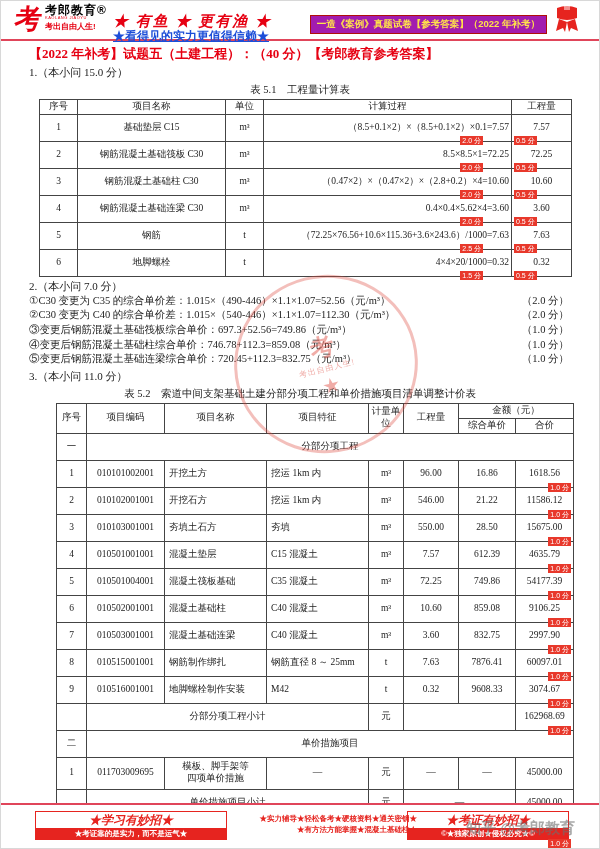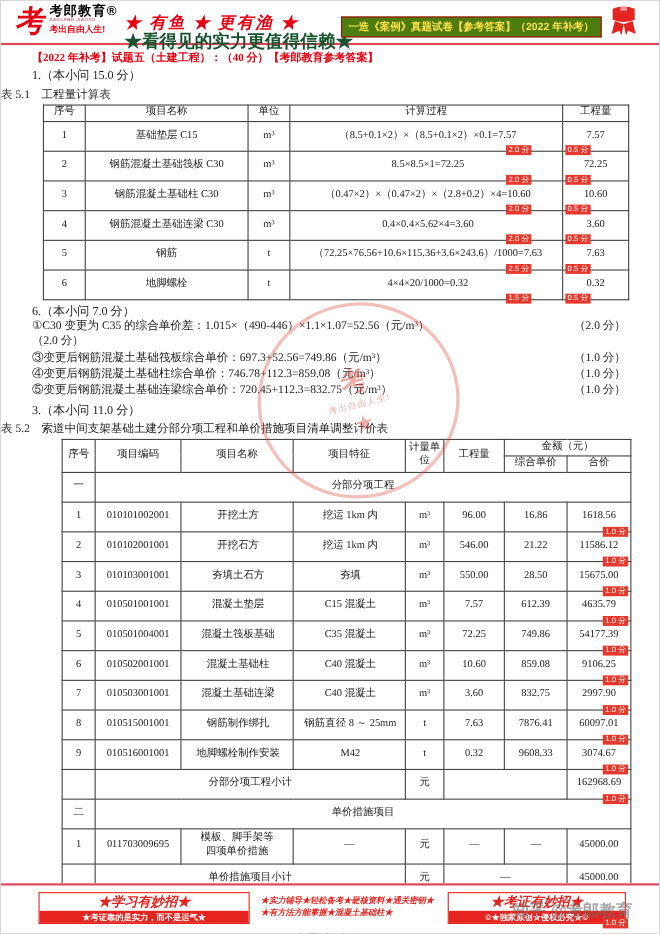--- a/index.html
+++ b/index.html
@@ -11,41 +11,41 @@
   .banner{position:absolute;top:0;left:0;right:0;height:38px;border-bottom:2px solid #e0455a;background:#fff;}
   .logo-wrap{position:absolute;left:14px;top:3px;display:flex;align-items:flex-start;}
   .logo-glyph{font-size:27px;font-weight:bold;color:#e60012;line-height:30px;transform:skewX(-6deg);
               font-family:"Liberation Sans",sans-serif;}
   .logo-col{margin-left:3px;line-height:1;}
   .logo-name{color:#000000;font-weight:bold;font-size:12px;font-family:"Liberation Sans",sans-serif;letter-spacing:1px;}
   .logo-sub{color:#e60012;font-size:4px;letter-spacing:.5px;font-family:"Liberation Sans",sans-serif;}
   .logo-slogan{color:#e60012;font-size:8px;font-weight:bold;margin-top:3px;font-family:"Liberation Sans",sans-serif;}
   .taglines{position:absolute;left:112px;top:12px;line-height:1.15;}
   .tagline1{color:#e60012;font-size:15px;font-weight:bold;font-style:italic;letter-spacing:2px;}
-  .tagline2{color:#14532d;font-size:16px;font-weight:bold;font-family:"Liberation Sans",sans-serif;}
-  .banner-right{position:absolute;right:52px;top:14px;background:#4d7c0f;color:#ffe24a;
+  .tagline2{color:#1d4ed8;font-size:12px;font-weight:bold;font-family:"Liberation Sans",sans-serif;text-decoration:underline;}
+  .banner-right{position:absolute;right:52px;top:14px;background:#a21caf;color:#ffe24a;
                 font-size:9.5px;font-weight:bold;padding:2px 6px;border:1px solid #b00d0a;
                 font-family:"Liberation Sans",sans-serif;white-space:nowrap;}
   .stamp{position:absolute;right:16px;top:3px;width:32px;height:30px;}
 
   
   .content{position:absolute;top:40px;left:0;right:0;font-size:10.5px;}
-  .title-line{color:#e60012;font-weight:bold;margin:4px 0 1px 28px;font-size:10px;}
+  .title-line{color:#e60012;font-weight:bold;margin:4px 0 1px 28px;font-size:13px;}
   .q-label{margin:2px 0 0 28px;font-size:11px;}
-  .tbl-caption{font-size:10.5px;margin:3px 0 2px 0;}
+  .tbl-caption{text-align:center;font-size:10.5px;margin:3px 0 2px 0;}
   table{border-collapse:collapse;table-layout:fixed;}
   th,td{border:1px solid #444;font-size:9.5px;padding:1px 2px;position:relative;
         overflow:visible;line-height:1.25;}
   th{font-weight:normal;}
   .t1{margin-left:38px;width:532px;}
   .t1 td{height:24px;text-align:center;}
-  .t1 td.calc{text-align:center;padding-left:5px;}
+  .t1 td.calc{text-align:right;padding-left:5px;}
   .t2{margin-left:55px;width:517px;}
   .t2 td{height:24px;text-align:center;}
-  .t2 td.lft{text-align:center;padding-left:4px;}
+  .t2 td.lft{text-align:left;padding-left:4px;}
   .score{position:absolute;background:#e8382b;color:#fff;font-size:7px;line-height:9px;
          padding:0 2px;font-family:"Liberation Sans",sans-serif;white-space:nowrap;z-index:3;}
   .sc-calc{right:28px;bottom:-4px;}
   .sc-qty{left:2px;bottom:-4px;}
   .sc-total{right:2px;bottom:-5px;}
   .q2-item{display:flex;justify-content:space-between;margin:0 30px 0 28px;line-height:14.6px;font-size:10.5px;}
   .video-link{color:#e60012;text-align:center;margin-top:7px;font-size:10.5px;}
 
   
   .seal{position:absolute;left:233px;top:274px;width:178px;height:172px;border-radius:50%;
@@ -57,22 +57,22 @@
   .seal .s{font-size:20px;}
 
   
   .footer{position:absolute;left:0;right:0;bottom:0;height:43px;border-top:2px solid #e0455a;background:#fff;}
   .fbox{position:absolute;top:6px;border:1px solid #e6241f;text-align:center;width:190px;}
   .fbox .l1{color:#e6241f;font-size:12px;font-weight:bold;font-style:italic;line-height:16px;white-space:nowrap;}
   .fbox .l2{background:#e6241f;color:#fff;font-size:7.5px;font-weight:bold;line-height:11px;
             font-family:"Liberation Sans",sans-serif;white-space:nowrap;}
   .fb-left{left:34px;}
   .fb-right{right:30px;width:160px;}
-  .fcenter{position:absolute;left:236px;top:8px;width:180px;text-align:left;color:#e6241f;
-           font-size:7.5px;font-weight:bold;line-height:11px;font-family:"Liberation Sans",sans-serif;font-style:italic;}
+  .fcenter{position:absolute;left:236px;top:8px;width:180px;text-align:right;color:#e6241f;
+           font-size:7.5px;font-weight:bold;line-height:11px;font-family:"Liberation Sans",sans-serif;}
   .zhihu-mark{position:absolute;right:24px;bottom:10px;color:rgba(110,110,110,.6);
               font-size:15px;font-weight:bold;font-family:"Liberation Sans",sans-serif;
               z-index:5;white-space:nowrap;}
 </style>
 </head>
 <body>
 
 <div class="page">
 
   <div class="banner">
@@ -156,26 +156,27 @@
       <tr>
         <td>6</td>
         <td>地脚螺栓</td>
         <td>t</td>
         <td class="calc"><span>4×4×20/1000=0.32</span><span class="score sc-calc">1.5 分</span></td>
         <td><span>0.32</span><span class="score sc-qty">0.5 分</span></td>
       </tr>
     </tbody>
       </table>
 
-    <div class="q-label">6.（本小问 7.0 分）</div>
+    <div class="q-label">2.（本小问 7.0 分）</div>
     <div class="q2-item">
       <span>①C30 变更为 C35 的综合单价差：1.015×（490-446）×1.1×1.07=52.56（元/m³）</span>
       <span>（2.0 分）</span>
     </div>
     <div class="q2-item">
+      <span>②C30 变更为 C40 的综合单价差：1.015×（540-446）×1.1×1.07=112.30（元/m³）</span>
       <span>（2.0 分）</span>
     </div>
     <div class="q2-item">
       <span>③变更后钢筋混凝土基础筏板综合单价：697.3+52.56=749.86（元/m³）</span>
       <span>（1.0 分）</span>
     </div>
     <div class="q2-item">
       <span>④变更后钢筋混凝土基础柱综合单价：746.78+112.3=859.08（元/m³）</span>
       <span>（1.0 分）</span>
     </div>

